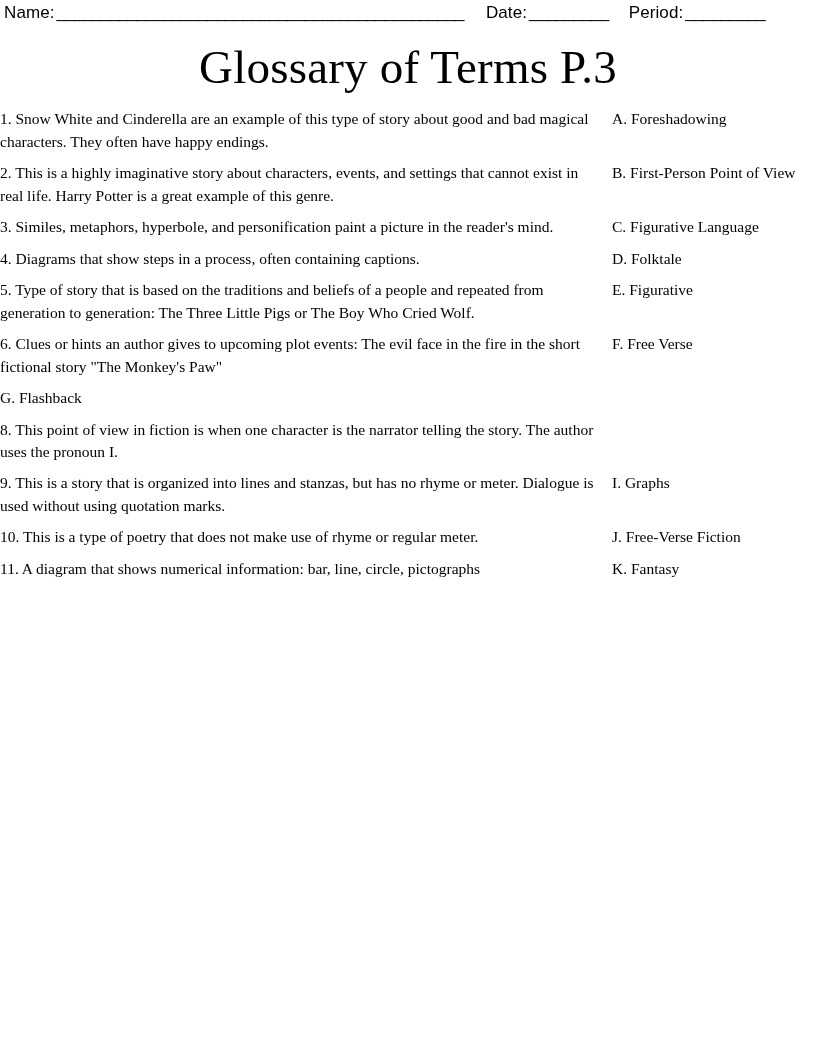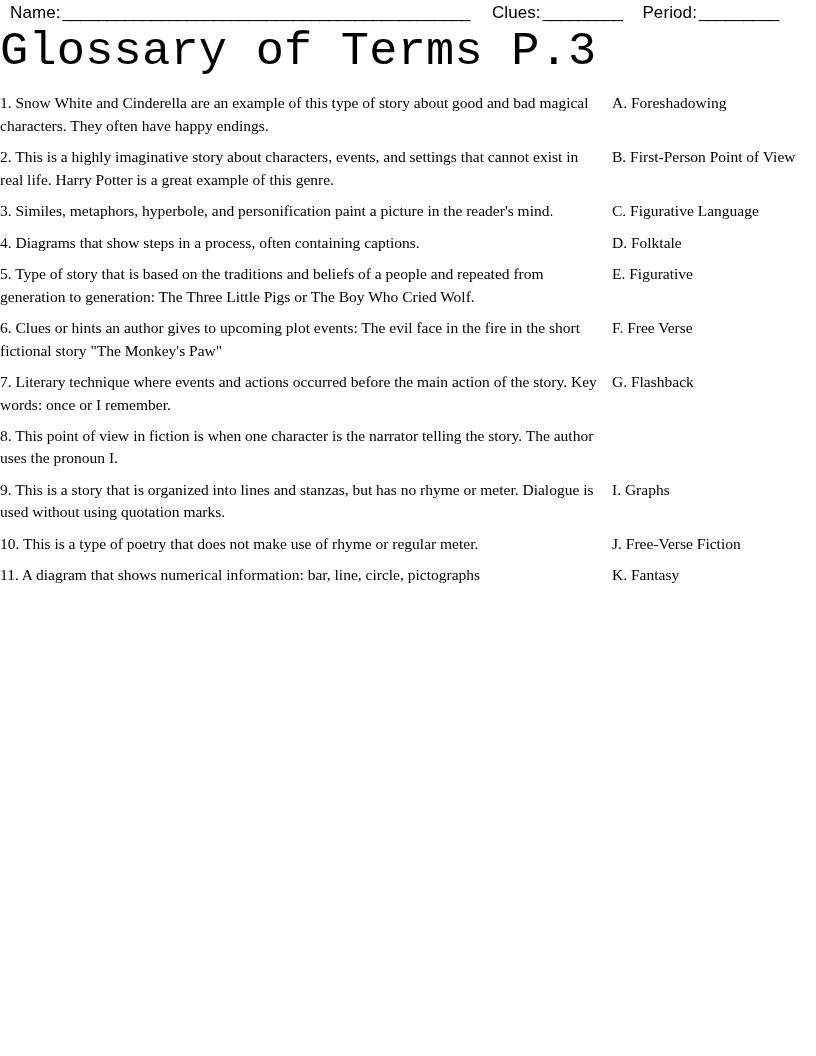--- a/index.html
+++ b/index.html
@@ -39,31 +39,32 @@
     font-family: "Liberation Sans", sans-serif;
     font-size: 17px;
     letter-spacing: 0.1px;
   }
   .header-blank {
     font-family: Liberation Sans, sans-serif;
     font-size: 17px;
     letter-spacing: -0.6px;
     margin-left: 2px;
   }
-  .hf-name { margin-left: 10px; }
+  .hf-name { margin-left: 4px; }
   .hf-date { margin-left: 22px; }
   .hf-period { margin-left: 20px; text-align: right; }
 
   
   .title {
-    font-family: Liberation Mono, monospace;
+    text-align: center;
+    font-family: Liberation Serif, serif;
     font-size: 47px;
     font-weight: normal;
     line-height: 1.05;
-    margin: 4px 0 16px 0;
+    margin: 20px 0 16px 0;
     letter-spacing: 0.2px;
   }
 
   
   .body-area {
     position: relative;
     padding: 0 0 0 0;
   }
   .row {
     display: flex;
@@ -90,21 +91,21 @@
 <body>
 
 <div class="page">
 
   <div class="header-row">
     <span class="header-field hf-name">
       <span class="header-label">Name:</span>
       <span class="header-blank">______________________________________________</span>
     </span>
     <span class="header-field hf-date">
-      <span class="header-label">Clues:</span>
+      <span class="header-label">Date:</span>
       <span class="header-blank">_________</span>
     </span>
     <span class="header-field hf-period">
       <span class="header-label">Period:</span>
       <span class="header-blank">_________</span>
     </span>
   </div>
 
   <h1 class="title">Glossary of Terms P.3</h1>
 
@@ -158,23 +159,20 @@
     <div class="row">
       <div class="col-left">
         <p>6. Clues or hints an author gives to upcoming plot events: The evil face in the fire in the short fictional story "The Monkey's Paw"</p>
       </div>
       <div class="col-right">
         <p>F. Free Verse</p>
       </div>
     </div>
 
     <div class="row">
-      <div class="col-left">
-        <p>7. Literary technique where events and actions occurred before the main action of the story. Key words: once or I remember.</p>
-      </div>
       <div class="col-right">
         <p>G. Flashback</p>
       </div>
     </div>
 
     <div class="row">
       <div class="col-left">
         <p>8. This point of view in fiction is when one character is the narrator telling the story. The author uses the pronoun I.</p>
       </div>
     </div>

